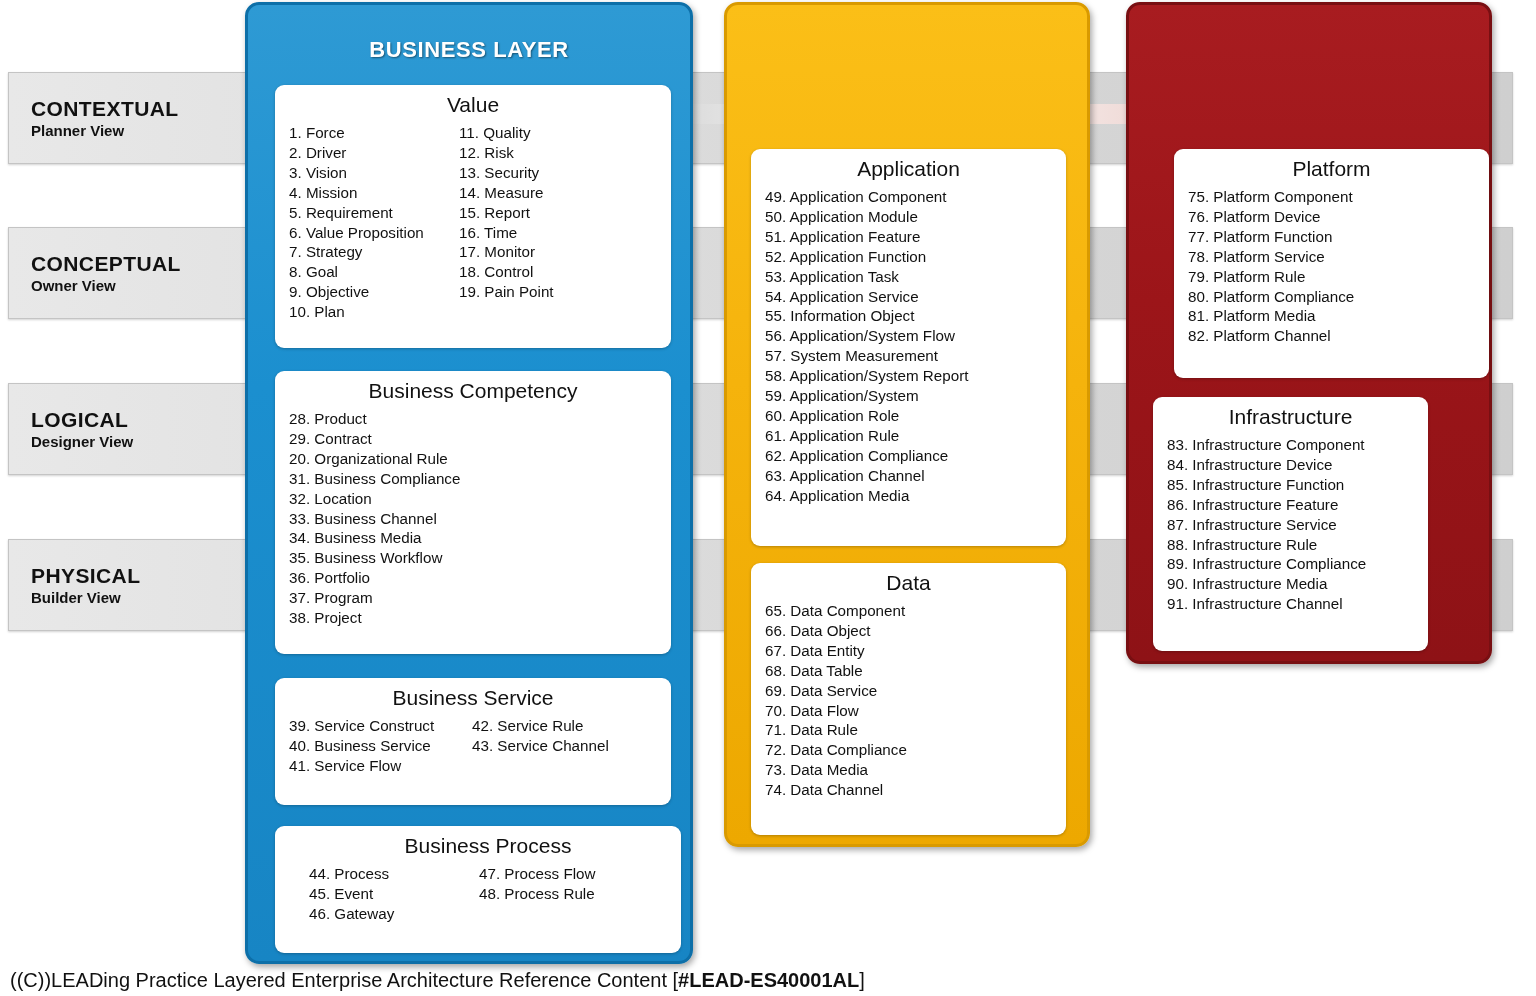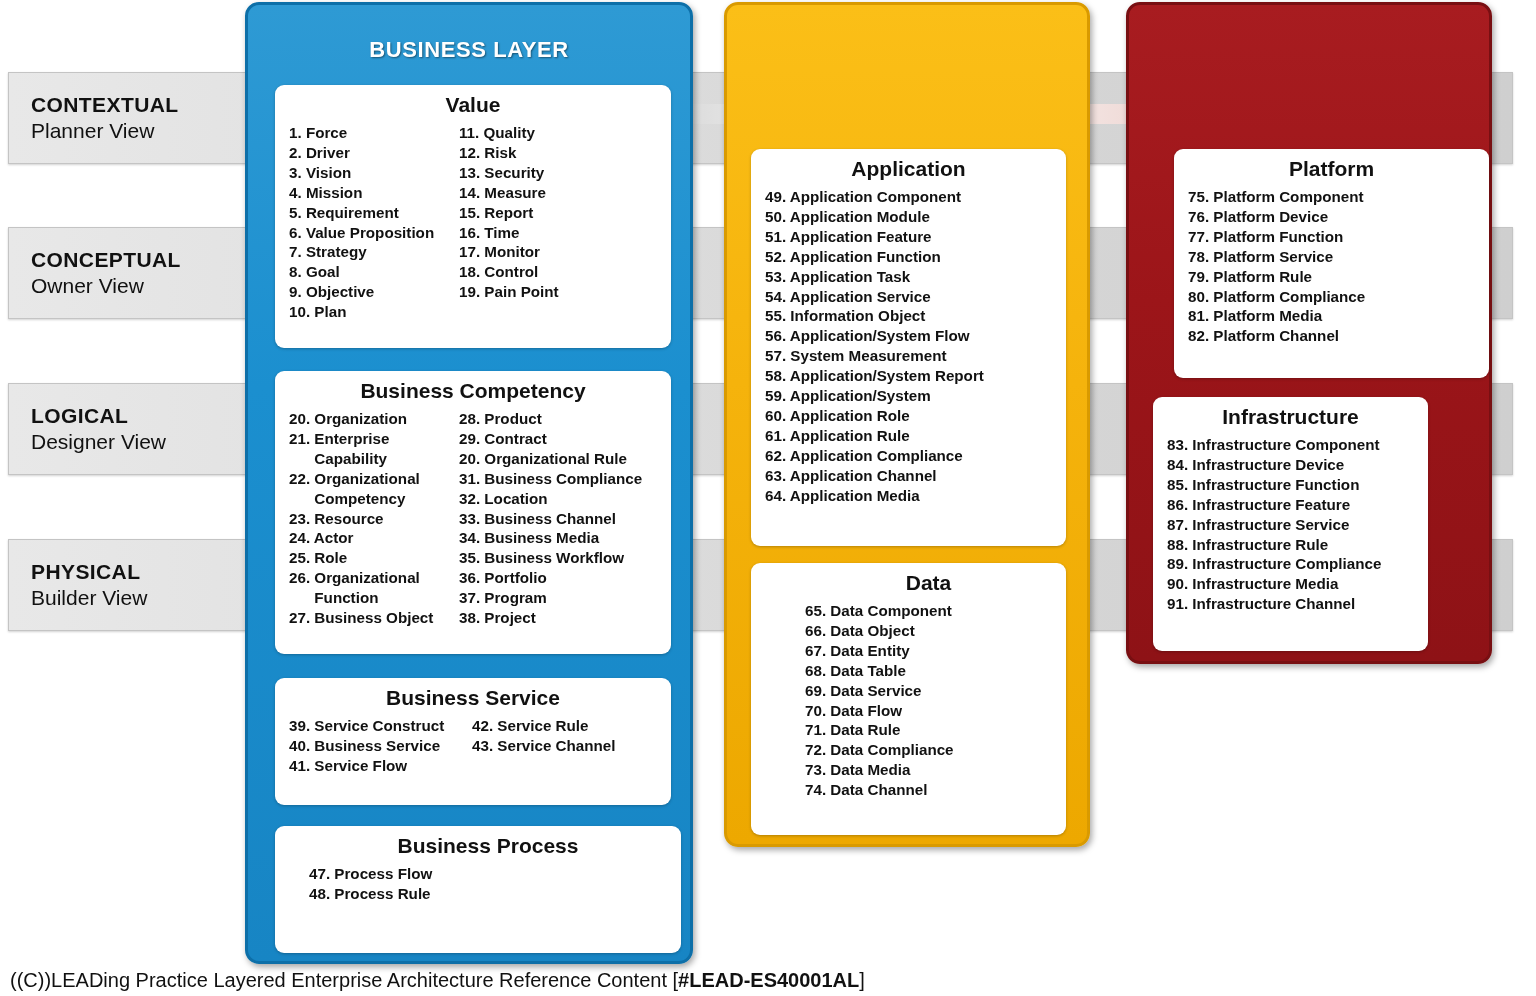--- a/index.html
+++ b/index.html
@@ -34,22 +34,22 @@
     line-height: 1.22;
     color: #111;
   }
   .band-label .t1 {
     font-size: 21px;
     font-weight: bold;
     letter-spacing: 0.4px;
     display: block;
   }
   .band-label .t2 {
-    font-size: 21px;
-    font-weight: normal;
+    font-size: 15px;
+    font-weight: bold;
     display: block;
   }
 
   
   .arrow-wrap {
     position: absolute;
     left: 655px;
     top: 92px;
     width: 660px;
     height: 58px;
@@ -97,21 +97,20 @@
     border: 3px solid #780f12;
   }
 
   
   .box {
     position: absolute;
     background: #ffffff;
     border-radius: 9px;
     box-sizing: border-box;
     box-shadow: 0 1px 3px rgba(0,0,0,0.25);
-    font-weight: bold;
   }
   .box-title {
     text-align: center;
     font-size: 21px;
     color: #111;
     padding: 8px 4px 6px;
   }
   .items {
     display: flex;
     padding: 0 14px 10px;
@@ -210,33 +209,20 @@
         <div class="item">17. Monitor</div>
         <div class="item">18. Control</div>
         <div class="item">19. Pain Point</div>
       </div>
     </div>
   </div>
 
   <div class="box" style="left:27px; top:366px; width:396px; height:283px;">
     <div class="box-title">Business Competency</div>
     <div class="items">
-      <div class="col" style="flex:0 0 170px;">
-        <div class="item">20. Organization</div>
-        <div class="item">21. Enterprise
-      Capability</div>
-        <div class="item">22. Organizational
-      Competency</div>
-        <div class="item">23. Resource</div>
-        <div class="item">24. Actor</div>
-        <div class="item">25. Role</div>
-        <div class="item">26. Organizational
-      Function</div>
-        <div class="item">27. Business Object</div>
-      </div>
       <div class="col">
         <div class="item">28. Product</div>
         <div class="item">29. Contract</div>
         <div class="item">20. Organizational Rule</div>
         <div class="item">31. Business Compliance</div>
         <div class="item">32. Location</div>
         <div class="item">33. Business Channel</div>
         <div class="item">34. Business Media</div>
         <div class="item">35. Business Workflow</div>
         <div class="item">36. Portfolio</div>
@@ -257,20 +243,25 @@
       <div class="col">
         <div class="item">42. Service Rule</div>
         <div class="item">43. Service Channel</div>
       </div>
     </div>
   </div>
 
   <div class="box" style="left:27px; top:821px; width:406px; height:127px;padding-left:20px;">
     <div class="box-title">Business Process</div>
     <div class="items">
+      <div class="col" style="flex:0 0 170px;">
+        <div class="item">44. Process</div>
+        <div class="item">45. Event</div>
+        <div class="item">46. Gateway</div>
+      </div>
       <div class="col">
         <div class="item">47. Process Flow</div>
         <div class="item">48. Process Rule</div>
       </div>
     </div>
   </div>
 </div>
 
 <div class="layer" id="information-layer">
 
@@ -289,21 +280,21 @@
       <div class="item">58. Application/System Report</div>
       <div class="item">59. Application/System</div>
       <div class="item">60. Application Role</div>
       <div class="item">61. Application Rule</div>
       <div class="item">62. Application Compliance</div>
       <div class="item">63. Application Channel</div>
       <div class="item">64. Application Media</div>
     </div>
   </div>
 
-  <div class="box" style="left:24px; top:558px; width:315px; height:272px;padding-left:40px;">
+  <div class="box" style="left:24px; top:558px; width:315px; height:272px;">
     <div class="box-title">Data</div>
     <div class="items single">
       <div class="item">65. Data Component</div>
       <div class="item">66. Data Object</div>
       <div class="item">67. Data Entity</div>
       <div class="item">68. Data Table</div>
       <div class="item">69. Data Service</div>
       <div class="item">70. Data Flow</div>
       <div class="item">71. Data Rule</div>
       <div class="item">72. Data Compliance</div>

